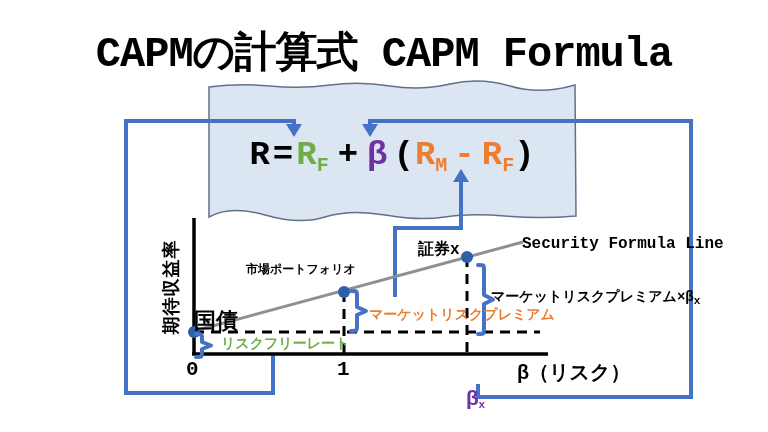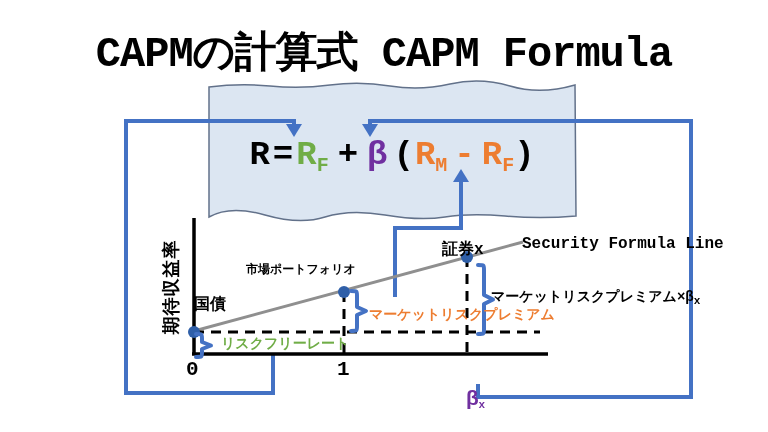--- a/index.html
+++ b/index.html
@@ -31,23 +31,23 @@
   .f-eq    { margin:0 3px; }
   .f-plus  { margin:0 9px; }
   .f-open  { margin-left:6px; margin-right:1px; }
   .f-minus { margin:0 7px; }
   .green  { color:var(--green,#70ad47); }
   .orange { color:var(--orange,#ed7d31); }
   .purple { color:var(--purple,#7030a0); }
 
   .y-label { left:171px; top:287px; transform:translate(-50%,-50%) rotate(-90deg);
              font-size:18px; font-weight:bold; letter-spacing:1px; }
-  .bond     { left:194px; top:294px; font-size:16px; font-weight:bold; }
+  .bond     { left:194px; top:306px; font-size:22px; font-weight:bold; }
   .market   { left:246px; top:261px; font-size:12px; font-weight:bold; }
-  .security { left:418px; top:239px; font-size:16px; font-weight:bold;margin-left:24px; }
+  .security { left:418px; top:239px; font-size:16px; font-weight:bold; }
   .smltxt   { left:522px; top:235px; font-size:16px; font-weight:bold; }
   .riskfree { left:221px; top:335px; font-size:14px; font-weight:bold; }
   .mprem    { left:369px; top:306px; font-size:14px; font-weight:bold; }
   .mpremx   { left:491px; top:288px; font-size:14px; font-weight:bold;text-align:right; }
   .mpremx sub, .tick sub { font-size:11px; vertical-align:-3px; }
   .tick0  { left:186px; top:358px; font-size:21px; font-weight:bold; }
   .tick1  { left:337px; top:358px; font-size:21px; font-weight:bold; }
   .tickbx { left:466px; top:358px; font-size:21px; font-weight:bold;margin-top:30px; }
   .xlabel { left:517px; top:359px; font-size:20px; font-weight:bold; }
 </style>
@@ -99,14 +99,15 @@
   <div class="abs market">市場ポートフォリオ</div>
   <div class="abs security">証券x</div>
   <div class="abs smltxt">Security Formula Line</div>
   <div class="abs mprem orange">マーケットリスクプレミアム</div>
   <div class="abs riskfree green">リスクフリーレート</div>
   <div class="abs mpremx"><span>マーケットリスクプレミアム×β</span><sub>x</sub></div>
 
   <div class="abs tick tick0">0</div>
   <div class="abs tick tick1">1</div>
   <div class="abs tick tickbx purple"><span>β</span><sub>x</sub></div>
+  <div class="abs xlabel">β（リスク）</div>
 
 </div>
 
 </body></html>

